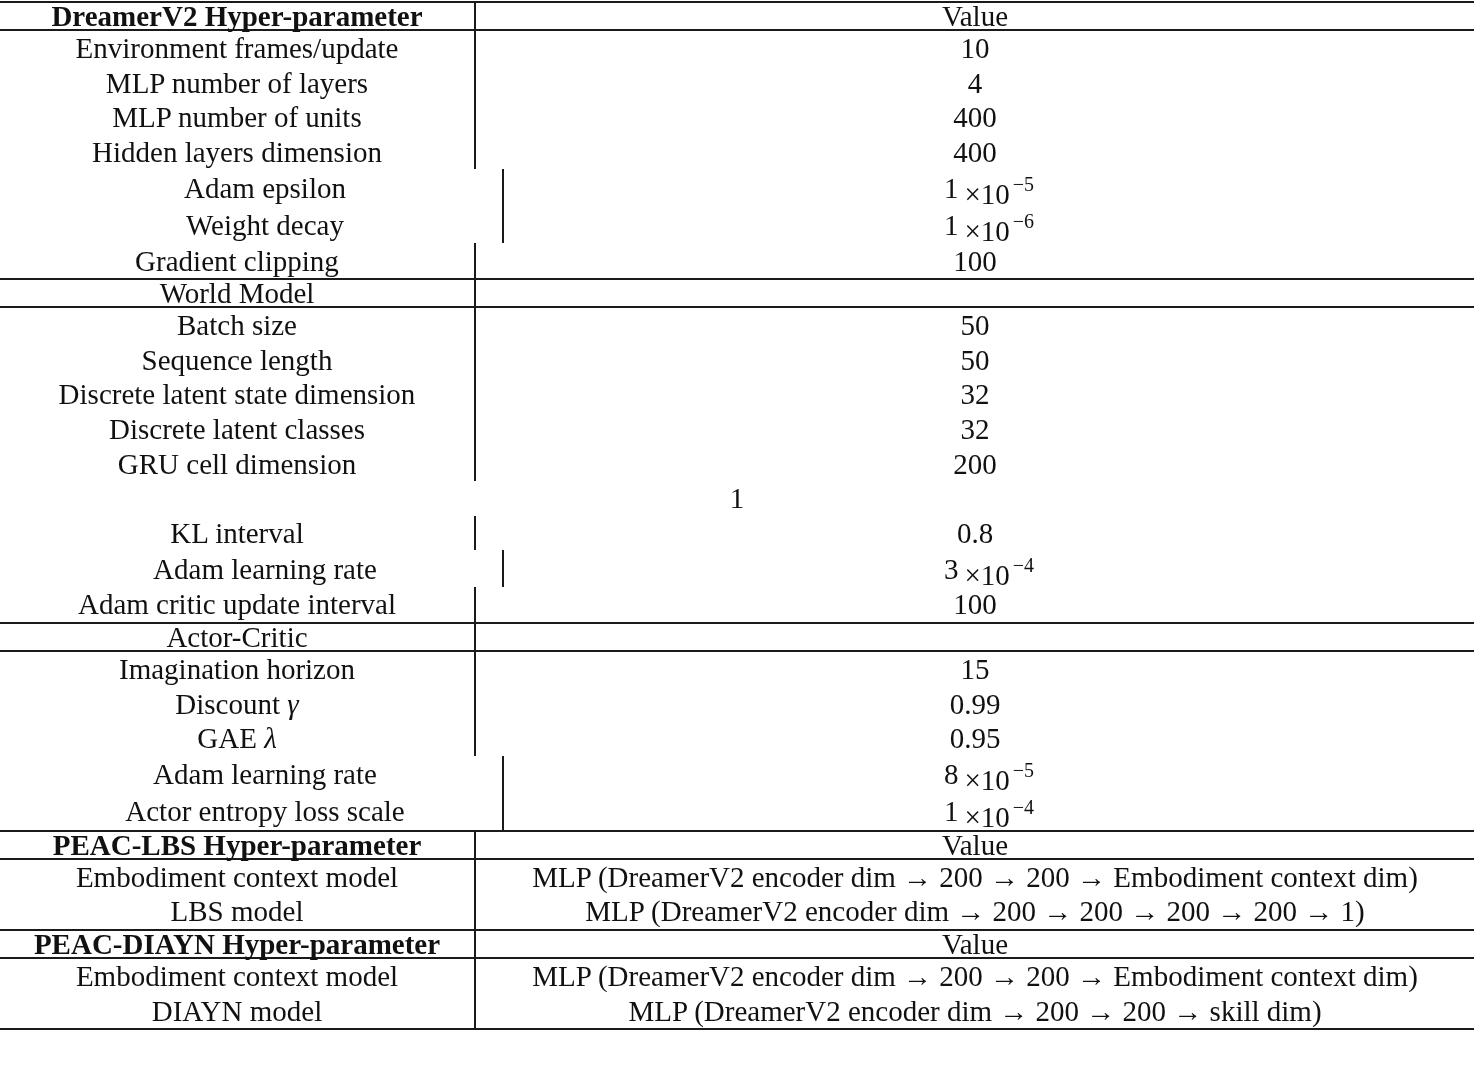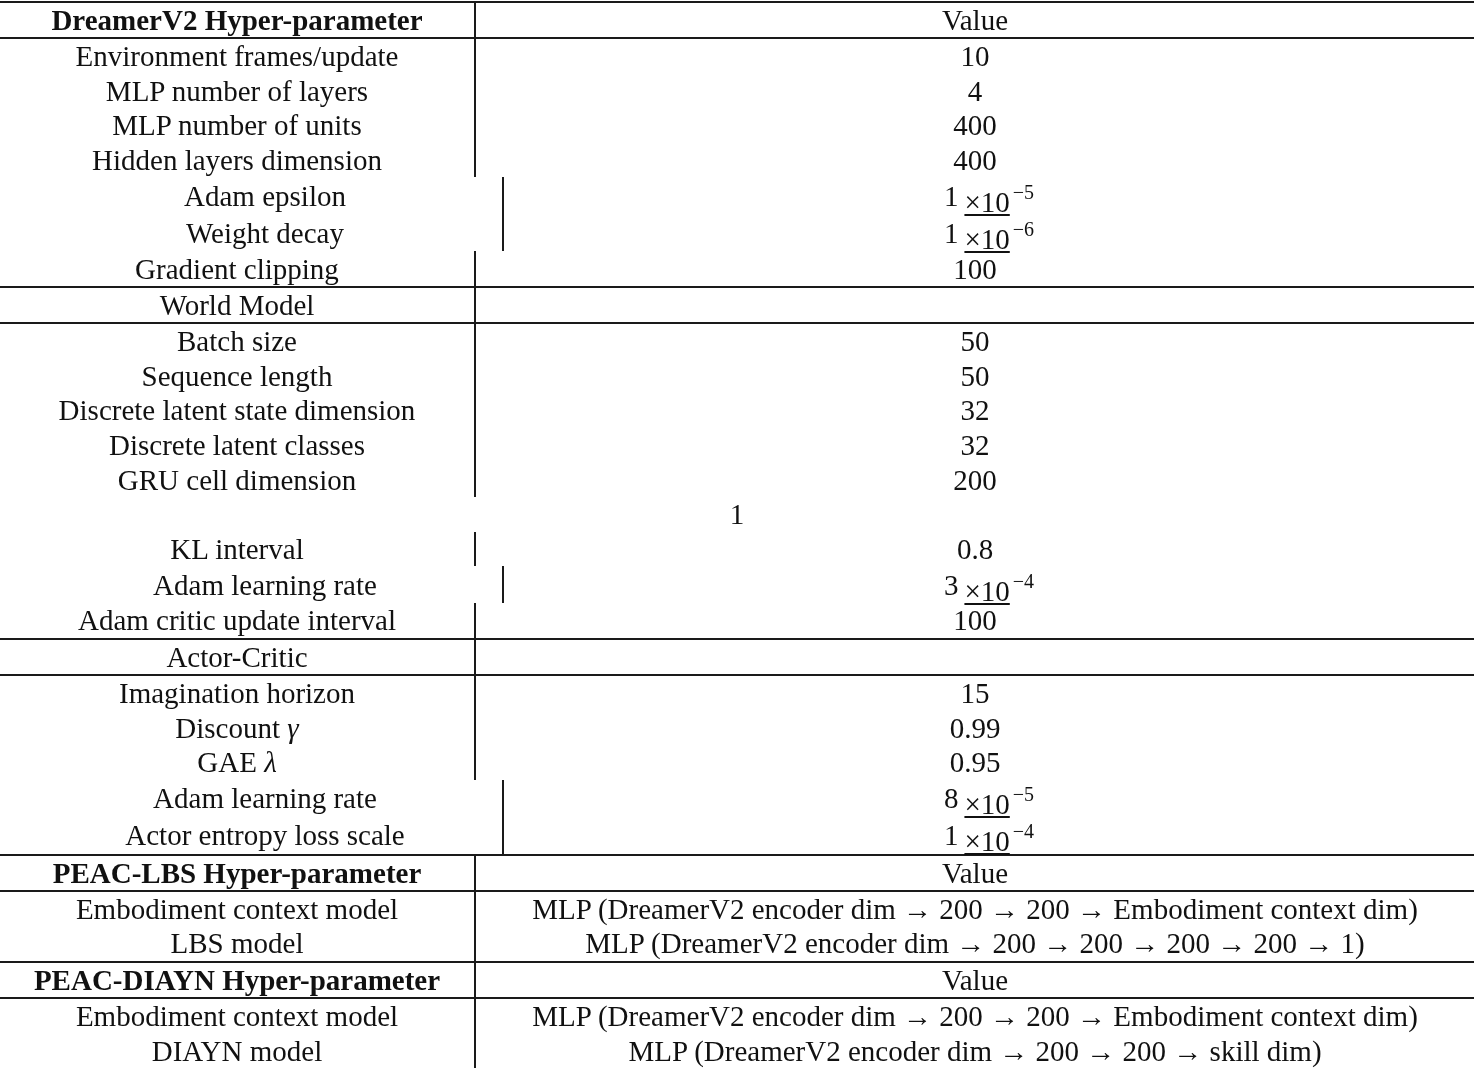--- a/index.html
+++ b/index.html
@@ -27,21 +27,21 @@
     .section.last {
       border-bottom: 2px solid #1a1a1a;
     }
     .row {
       display: flex;
       height: 34.6px;
       align-items: center;
     }
     .head-row {
       display: flex;
-      height: 34px;
+      height: 26px;
       align-items: center;
     }
     .cell-left {
       width: 476px;
       box-sizing: border-box;
       text-align: center;
       font-size: 29px;
       line-height: 34px;
       border-right: 2px solid #1a1a1a;
       height: 100%;
@@ -62,21 +62,21 @@
       white-space: nowrap;
     }
     .bold { font-weight: bold; }
     .sci sup {
       font-size: 20px;
       position: relative;
       top: -4px;
       vertical-align: super;
       line-height: 0;
     }
-    .sci .times { margin: 12px 3px 0 6px; text-decoration: underline; }
+    .sci .times { margin: 12px 3px 0 6px; }
     .greek { font-style: italic; }
     .tall-row { height: 37px; padding-left: 28px; }
   </style>
 </head>
 <body>
 
 <div class="table">
 
   <div class="section">
     <div class="head-row">

